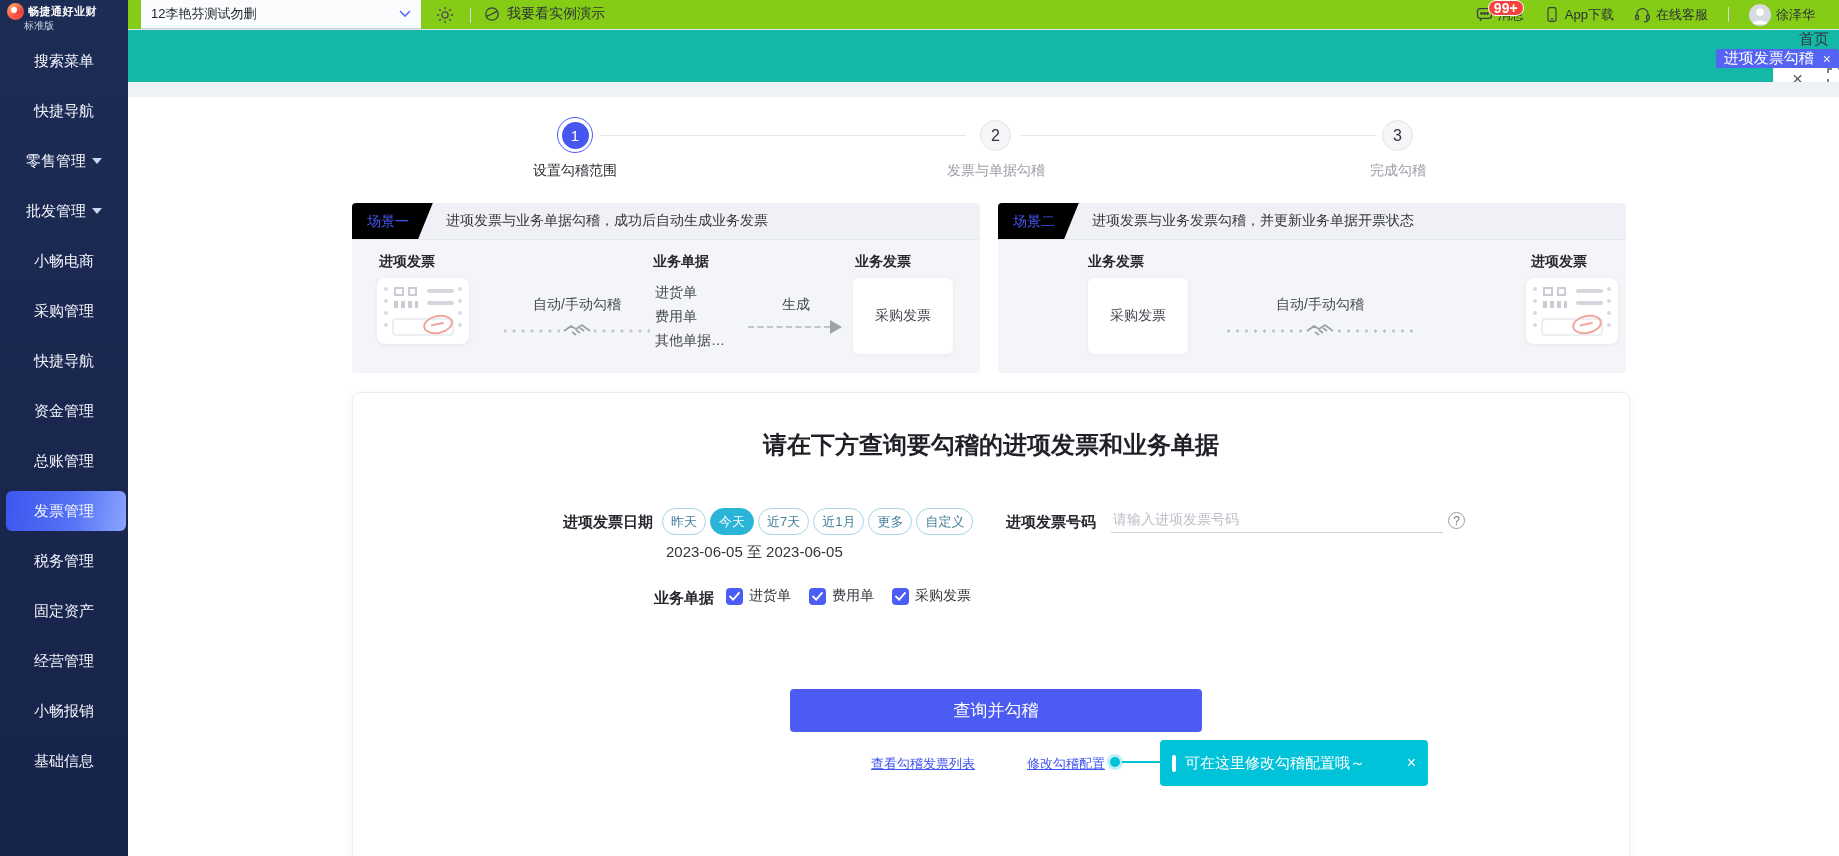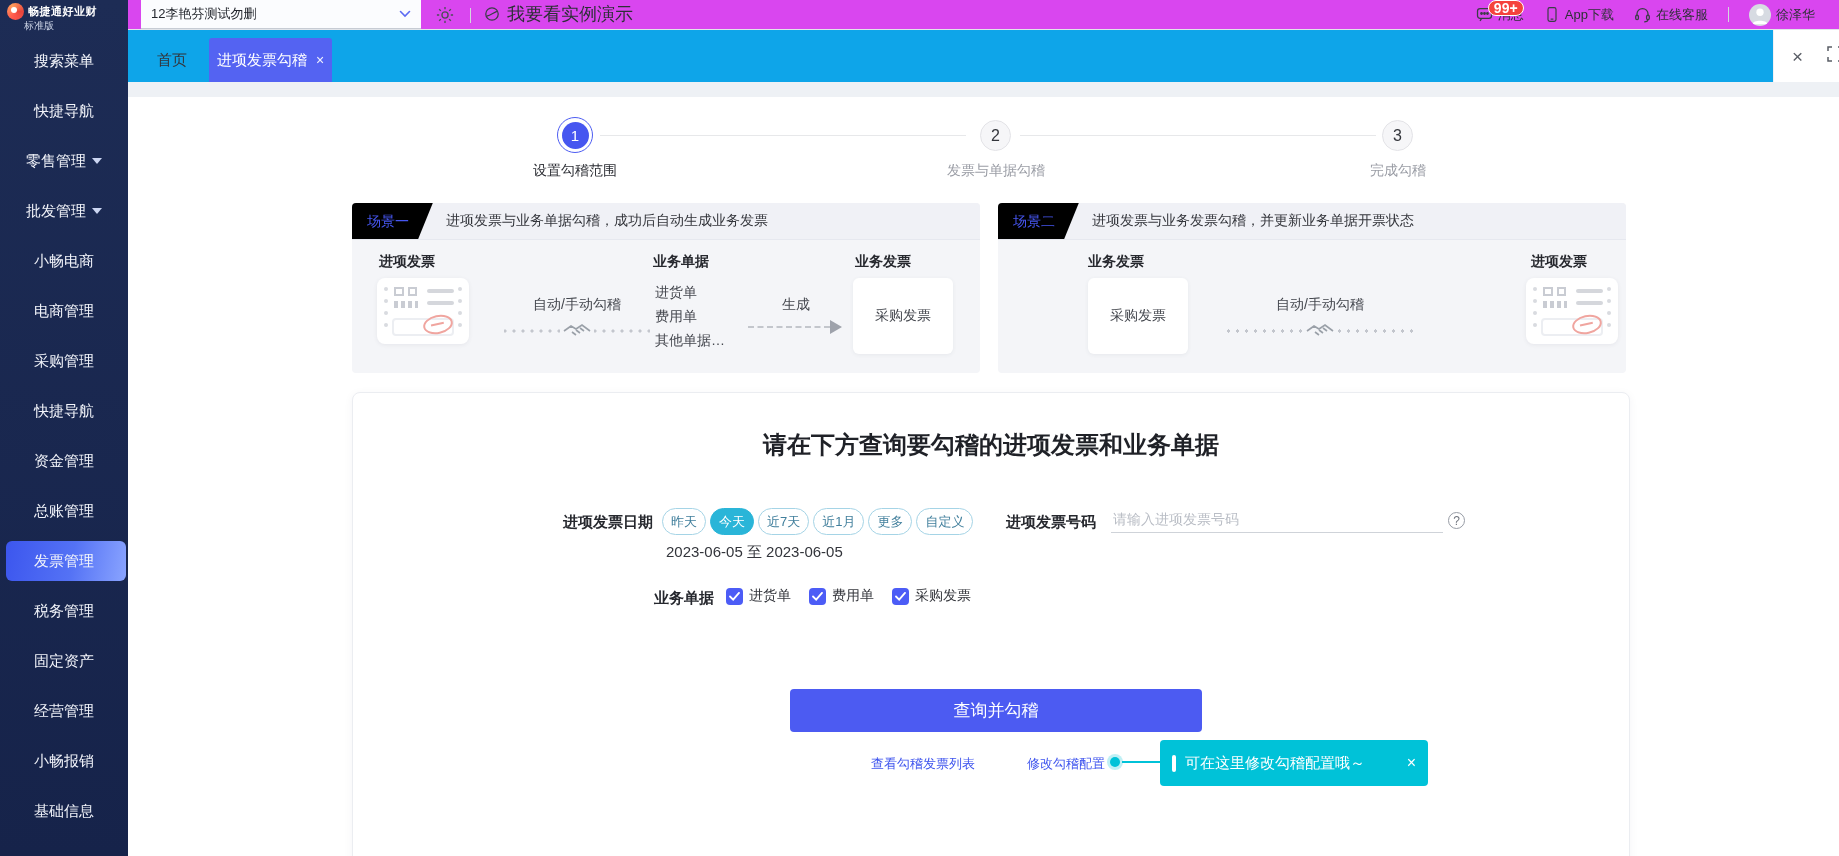--- a/index.html
+++ b/index.html
@@ -1,32 +1,32 @@
 <!DOCTYPE html>
 <html><head>
 <meta charset="utf-8">
 <style>
   * { margin:0; padding:0; box-sizing:border-box; }
   body { font-family:"Liberation Sans", sans-serif; background:#fff; }
   .page { position:relative; width:1839px; height:856px; background:#fff; overflow:hidden; }
 
   
-  .topbar { position:absolute; left:128px; top:0; right:0; height:30px; background:#d946ef; border-bottom:1px solid #e2e5ea; }
+  .topbar { position:absolute; left:128px; top:0; right:0; height:30px; background:#84cc16; border-bottom:1px solid #e2e5ea; }
   .tb-select { position:absolute; left:13px; top:0; width:280px; height:29px; background:#fbfcfe; border-bottom:1px solid #c7ccd4; display:flex; align-items:center; padding:0 10px; font-size:13px; color:#23262d; cursor:pointer; }
   .tb-select svg { margin-left:auto; }
   .tb-iconbtn { position:absolute; top:6px; cursor:pointer; }
   .tb-divider { position:absolute; width:1px; height:15px; background:#d3d7de; top:8px; }
-  .tb-demo { position:absolute; left:356px; top:0; height:27px; display:flex; align-items:center; gap:7px; font-size:18px; color:#2d3036; cursor:pointer; }
+  .tb-demo { position:absolute; left:356px; top:0; height:27px; display:flex; align-items:center; gap:7px; font-size:14px; color:#2d3036; cursor:pointer; }
   .tb-right { position:absolute; right:24px; top:0; height:29px; display:flex; align-items:center; gap:20px; font-size:13px; color:#2d3036; }
   .tb-item { display:flex; align-items:center; gap:5px; cursor:pointer; position:relative; }
   .tb-badge { position:absolute; top:-6px; left:12px; background:#f5423d; color:#fff; font-size:14px; line-height:12px; padding:1px 5px; border-radius:9px; border:1px solid #fff; font-weight:bold; }
   .tb-avatar { width:22px; height:22px; border-radius:50%; background:#d7dbe2; overflow:hidden; display:inline-block; }
 
   
-  .tabbar { position:absolute; left:128px; top:30px; right:0; height:52px; background:#0ea5e9; display:flex; align-items:flex-end; }
+  .tabbar { position:absolute; left:128px; top:30px; right:0; height:52px; background:#14b8a6; display:flex; align-items:flex-end;flex-direction:column; }
   .tab-home { margin-left:19px; width:50px; height:44px; display:flex; align-items:center; justify-content:center; font-size:15px; color:#33353b; cursor:pointer; }
   .tab-active { margin-left:12px; height:44px; background:#5463f2; color:#fff; display:flex; align-items:center; gap:9px; padding:0 8px; font-size:15px; border-radius:3px 3px 0 0; cursor:pointer; }
   .tab-active .tab-x { font-size:14px; opacity:.92; cursor:pointer; }
   .tab-winbtns { margin-left:auto; height:52px; background:#fff; border-left:1px solid #f0f1f4; display:flex; align-items:center; gap:24px; padding:0 6px 0 18px; color:#5a5e66; }
   .tab-winbtns .wx { font-size:19px; cursor:pointer; line-height:1; }
   .tab-winbtns .wc { cursor:pointer; margin-right:-10px; }
 
   
   .sidebar { position:absolute; left:0; top:0; width:128px; height:856px; background:linear-gradient(180deg,#1d2c55 0%, #16234a 100%); z-index:5; }
   .logo { position:relative; height:34px; color:#fff; }
@@ -91,21 +91,21 @@
   .pill.active { background:#2ab5d8; border-color:#2ab5d8; color:#fff; }
   .date-range { position:absolute; left:313px; top:150px; font-size:15px; color:#33353b; }
   .invno-input { position:absolute; left:758px; top:113px; width:332px; border:none; border-bottom:1px solid #cfd3d9; font-size:14px; color:#33353b; padding:5px 2px; outline:none; background:transparent; font-family:"Liberation Sans", sans-serif; }
   .invno-input::placeholder { color:#b9bdc5; }
   .help-icon { position:absolute; left:1095px; top:119px; width:17px; height:17px; border:1px solid #979ca5; border-radius:50%; color:#70757e; font-size:12px; display:flex; align-items:center; justify-content:center; cursor:pointer; }
   .doc-group { position:absolute; left:373px; top:194px; display:flex; gap:18px; }
   .doc-opt { display:flex; align-items:center; gap:6px; cursor:pointer; }
   .cbx { width:17px; height:17px; border-radius:4px; background:#4c5cf6; display:flex; align-items:center; justify-content:center; }
   .doc-opt span { font-size:14px; color:#33353b; }
   .submit-btn { position:absolute; left:437px; top:296px; width:412px; height:43px; background:#4c5bf2; border:none; border-radius:4px; color:#fff; font-size:17px; cursor:pointer; font-family:"Liberation Sans", sans-serif; }
-  .flink { position:absolute; top:362px; font-size:13px; color:#3f55ee; cursor:pointer;text-align:center; }
+  .flink { position:absolute; top:362px; font-size:13px; color:#3f55ee; text-decoration:underline; cursor:pointer;text-align:center; }
   .cfg-dot { position:absolute; left:757px; top:364px; width:10px; height:10px; border-radius:50%; background:#00c2d8; box-shadow:0 0 0 3px rgba(0,194,216,.25); }
   .cfg-line { position:absolute; left:769px; top:368px; width:40px; height:2px; background:#00c2d8; }
   .tooltip { position:absolute; left:807px; top:347px; width:268px; height:46px; background:#00c2d8; border-radius:4px; display:flex; align-items:center; padding:0 12px; gap:9px; color:#fff; font-size:15px; }
   .tooltip .bar { width:4px; height:17px; background:#fff; border-radius:2px; }
   .tooltip .tclose { margin-left:auto; font-size:16px; cursor:pointer; }
 </style>
 </head>
 <body>
 
 <div class="page">
@@ -210,23 +210,20 @@
           <span class="side-caret"></span>
         </div>
       <div class="side-item">
           <span class="lbl">批发管理</span>
           <span class="side-caret"></span>
         </div>
       <div class="side-item">
           <span class="lbl">小畅电商</span>
         </div>
       <div class="side-item">
-          <span class="lbl">电商管理</span>
-        </div>
-      <div class="side-item">
           <span class="lbl">采购管理</span>
         </div>
       <div class="side-item">
           <span class="lbl">快捷导航</span>
         </div>
       <div class="side-item">
           <span class="lbl">资金管理</span>
         </div>
       <div class="side-item">
           <span class="lbl">总账管理</span>

